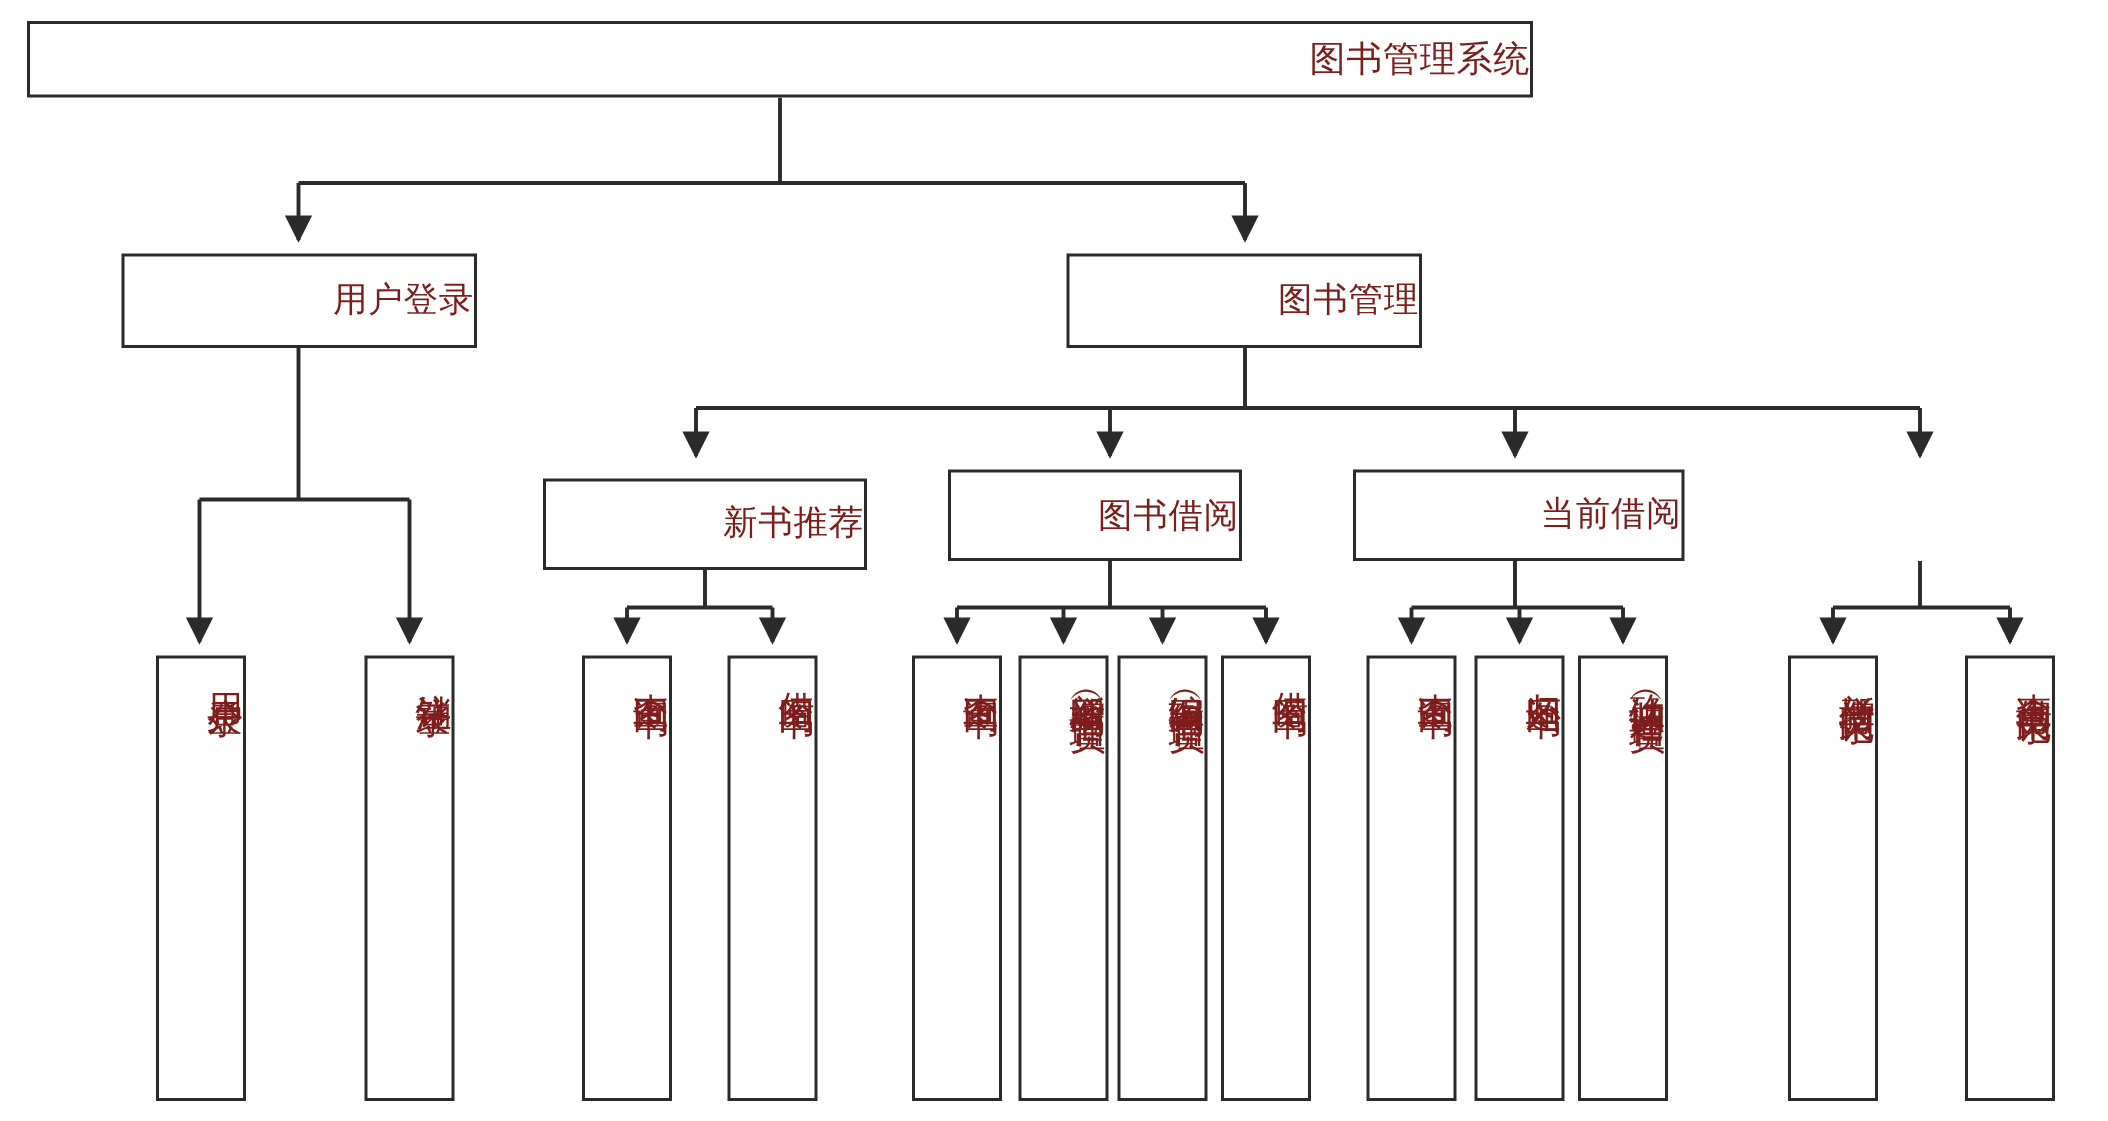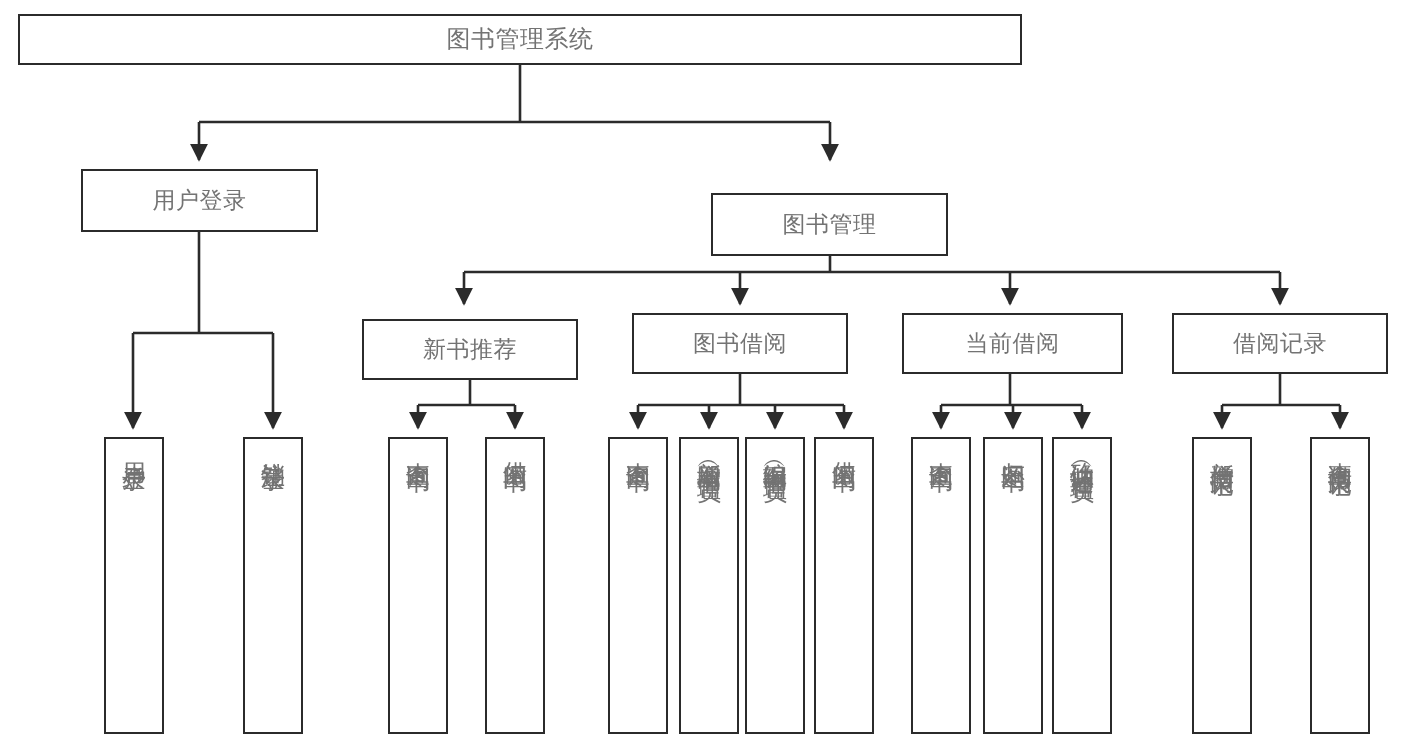--- a/index.html
+++ b/index.html
@@ -25,22 +25,22 @@
     height: 747px;
     pointer-events: none;
   }
   .node {
     position: absolute;
     box-sizing: border-box;
     border: 2.2px solid #2b2b2b;
     background: #ffffff;
     display: flex;
     align-items: center;
-    justify-content: center;
-    color: #737373;
+    justify-content: flex-end;
+    color: #7f1d1d;
   }
   .node .label {
     display: block;
     text-align: center;
     line-height: 1.12;
     letter-spacing: 0.5px;
   }
   .node.horiz .label {
     font-size: 23px;
   }
@@ -125,35 +125,32 @@
     </g>
   </svg>
 
   <div class="node root horiz" style="left:18px; top:14px; width:1004px; height:51px;">
     <span class="label">图书管理系统</span>
   </div>
 
   <div class="node horiz" style="left:81px; top:169px; width:237px; height:63px;">
     <span class="label">用户登录</span>
   </div>
-  <div class="node horiz" style="left:711px; top:169px; width:237px; height:63px;margin-top:24px;">
+  <div class="node horiz" style="left:711px; top:169px; width:237px; height:63px;">
     <span class="label">图书管理</span>
   </div>
 
   <div class="node horiz" style="left:362px; top:319px; width:216px; height:61px;">
     <span class="label">新书推荐</span>
   </div>
-  <div class="node horiz" style="left:632px; top:313px; width:216px; height:61px;font-family:Liberation Serif, serif;">
+  <div class="node horiz" style="left:632px; top:313px; width:196px; height:61px;font-family:Liberation Serif, serif;">
     <span class="label">图书借阅</span>
   </div>
   <div class="node horiz" style="left:902px; top:313px; width:221px; height:61px;">
     <span class="label">当前借阅</span>
-  </div>
-  <div class="node horiz" style="left:1172px; top:313px; width:216px; height:61px;">
-    <span class="label">借阅记录</span>
   </div>
 
   <div class="node vert" style="left:104px; top:437px; width:60px; height:297px;">
     <span class="label">用户登录</span>
   </div>
   <div class="node vert" style="left:243px; top:437px; width:60px; height:297px;">
     <span class="label">注销登录</span>
   </div>
   <div class="node vert" style="left:388px; top:437px; width:60px; height:297px;">
     <span class="label">查询图书</span>

